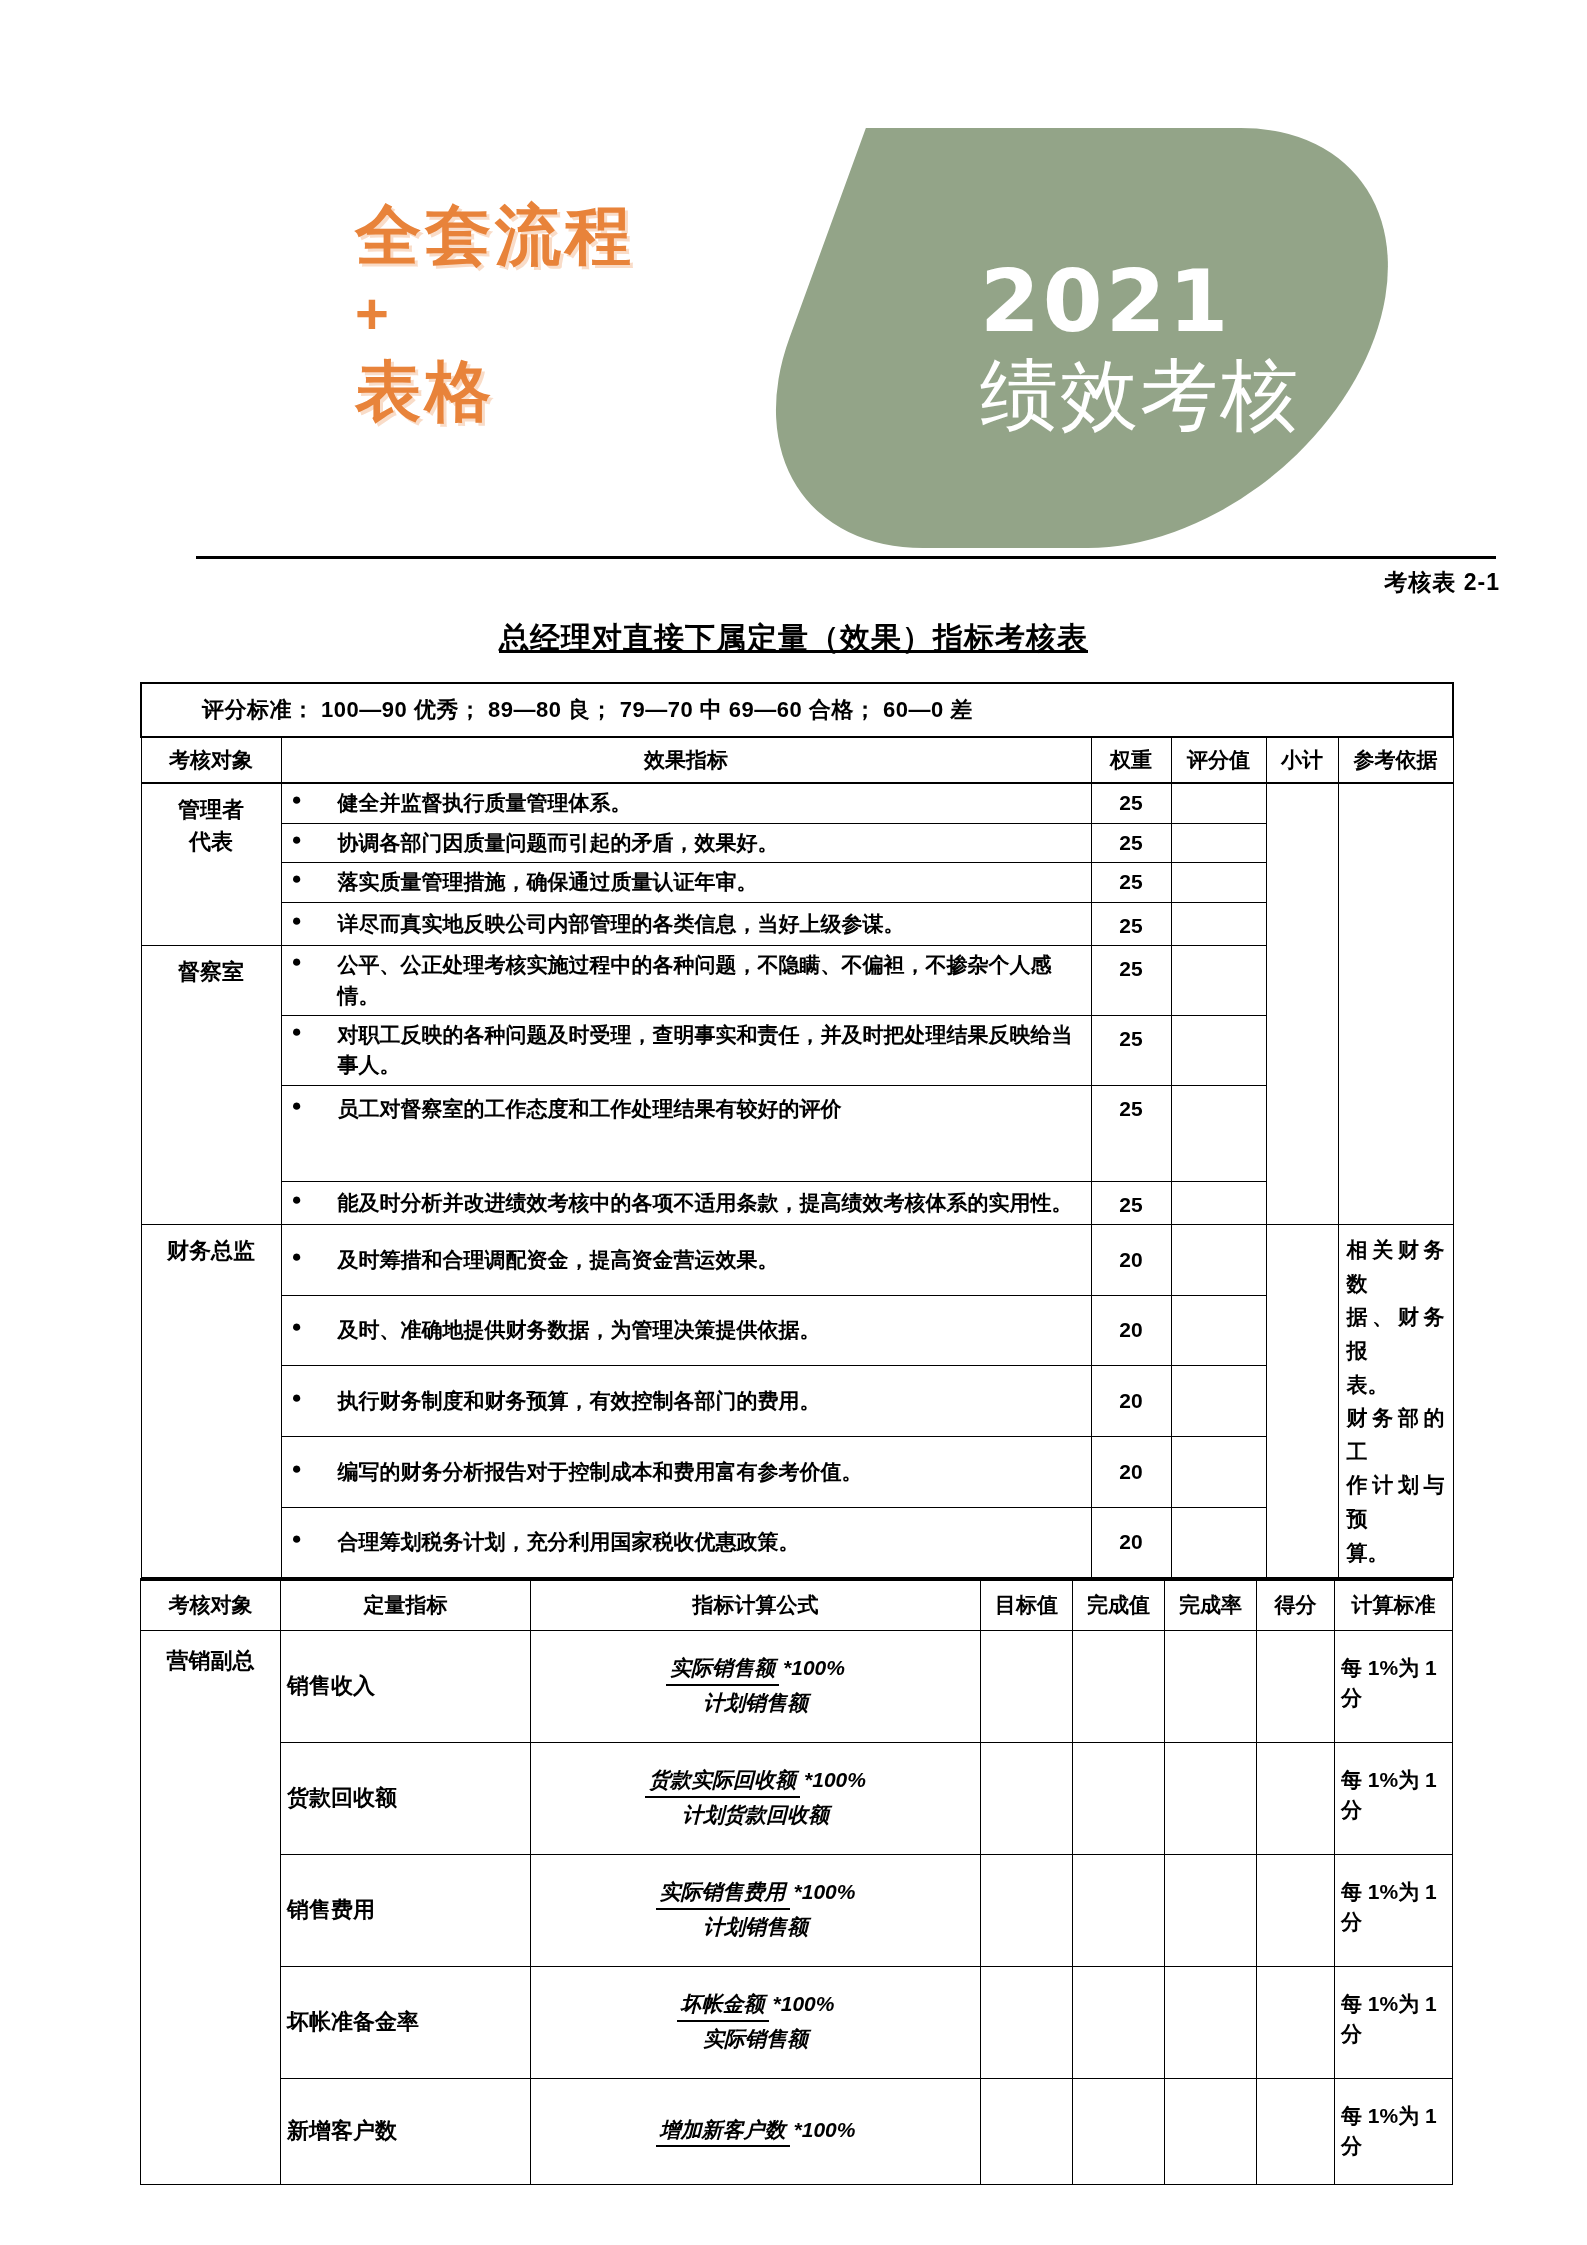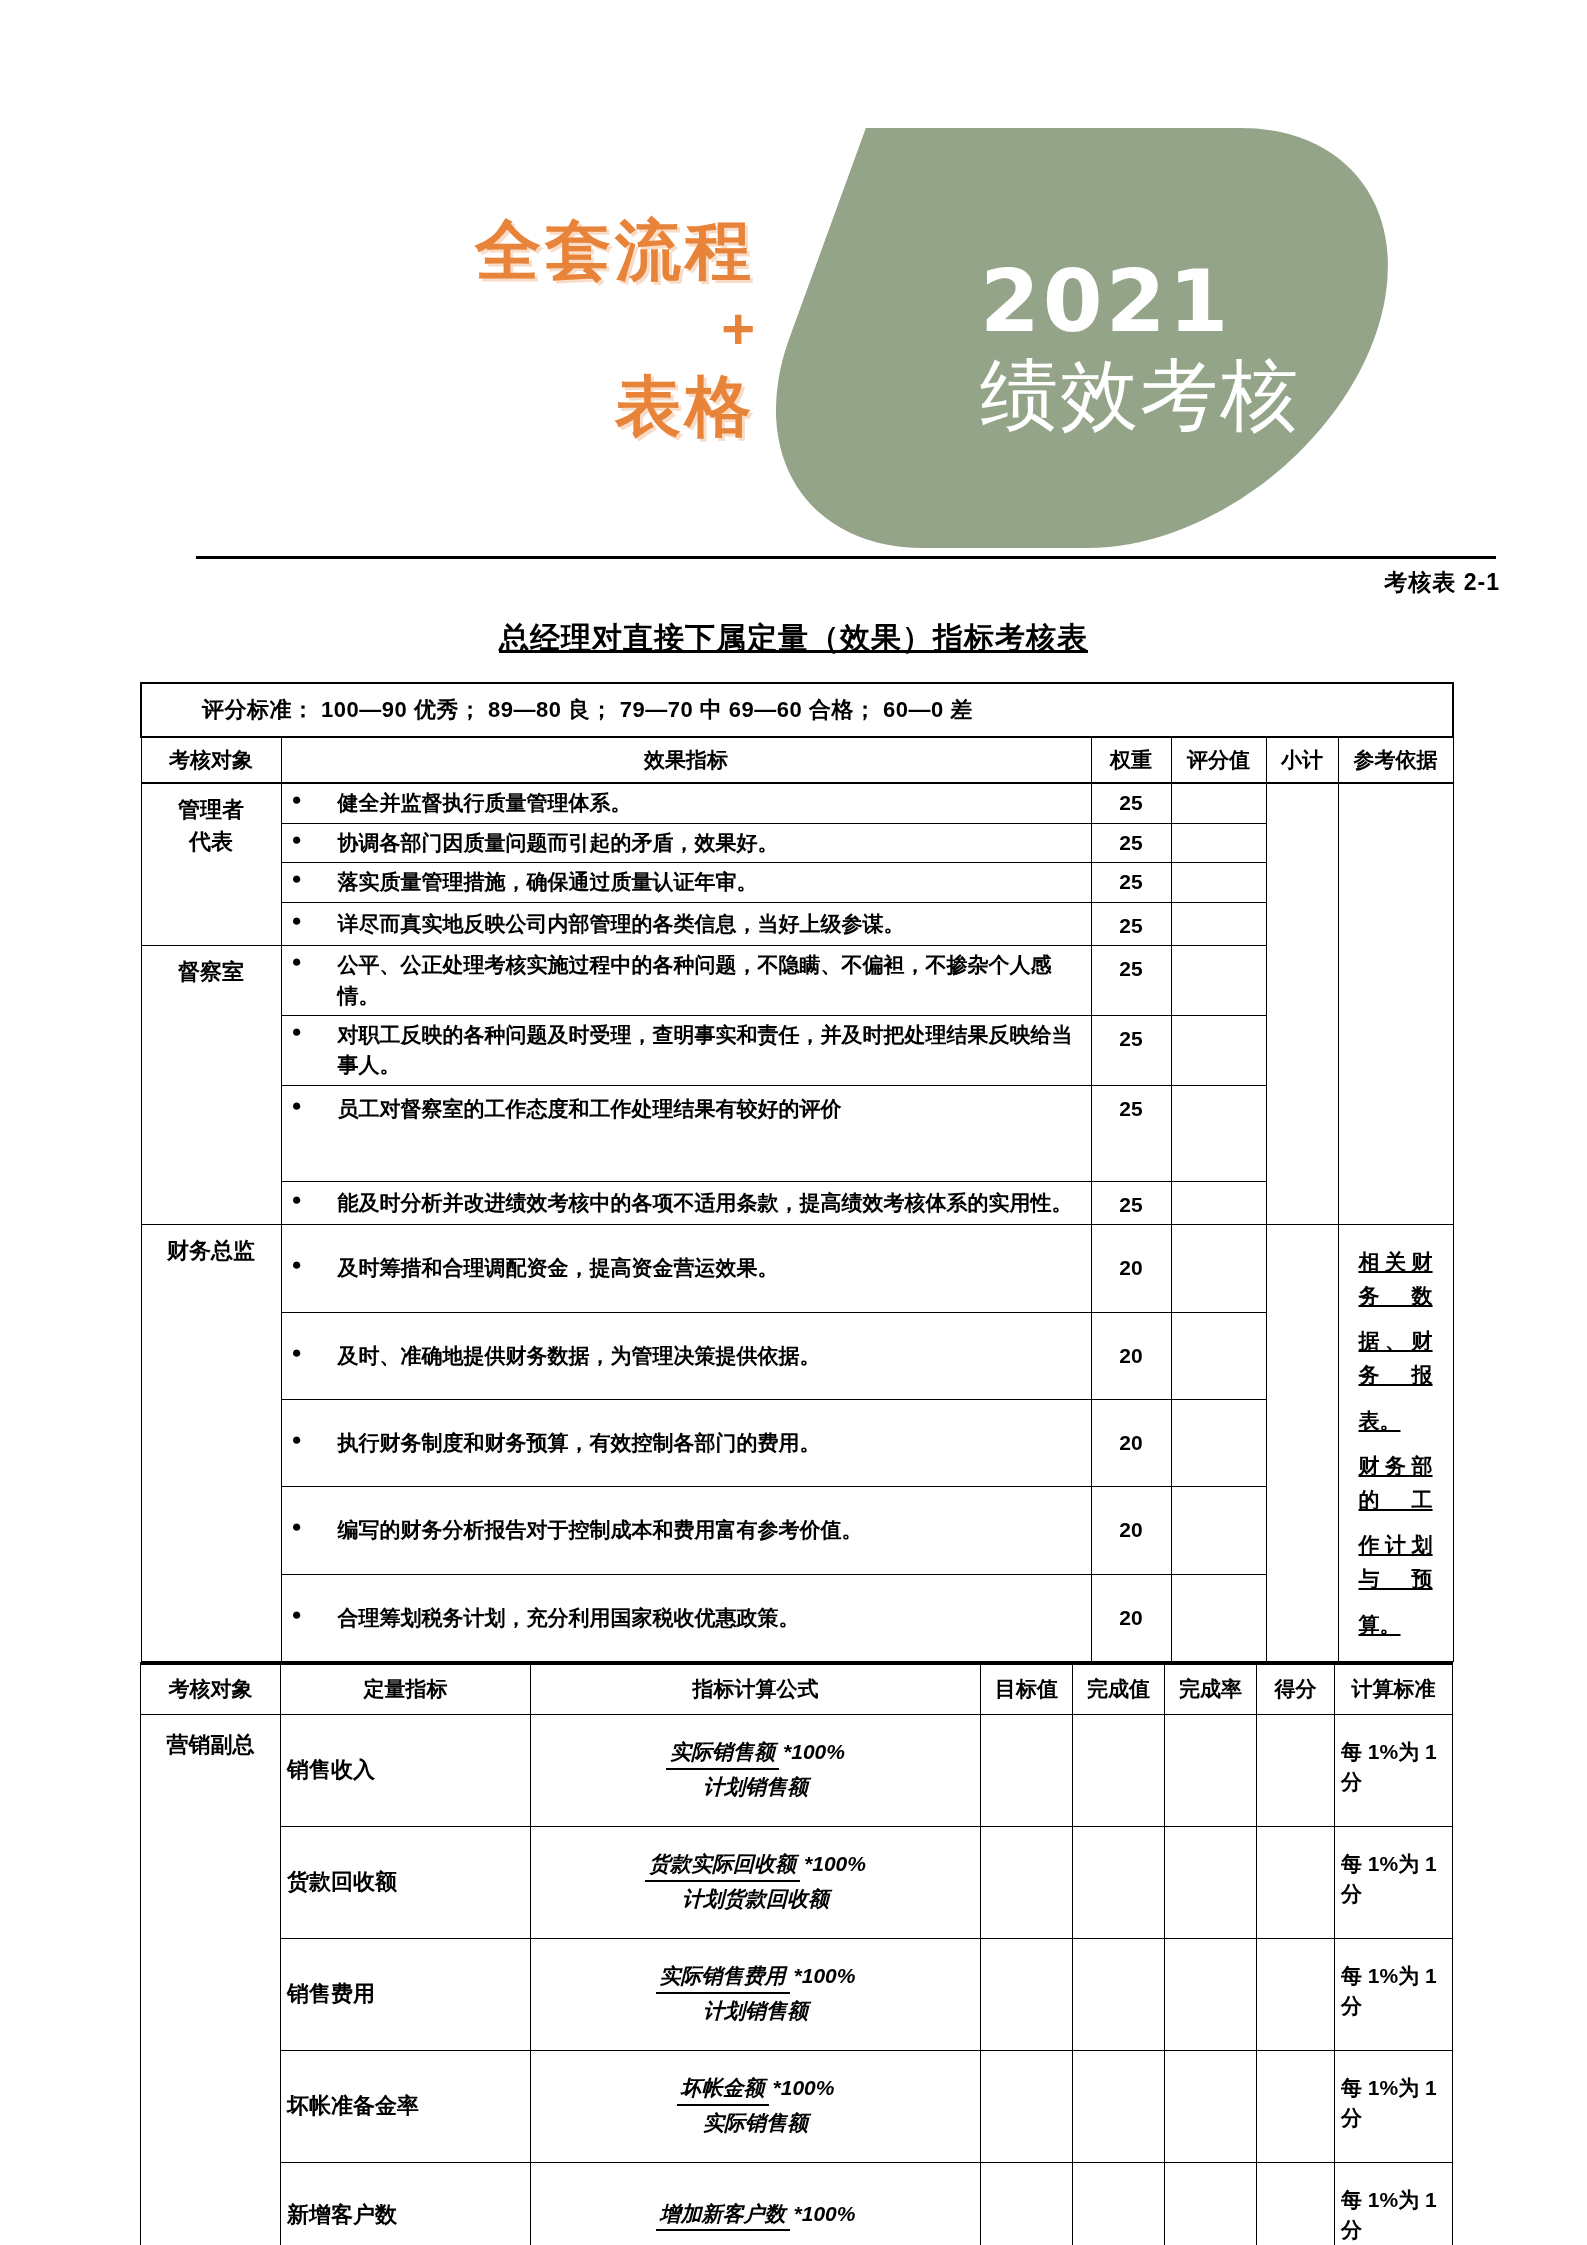--- a/index.html
+++ b/index.html
@@ -51,23 +51,23 @@
   .leaf-sub {
     font-size: 78px;
     font-weight: normal;
     letter-spacing: 2px;
     margin-top: 12px;
   }
 
   .orange-block {
     position: absolute;
     left: 355px;
-    top: 213px;
+    top: 198px;
     width: 400px;
-    text-align: right;
+    text-align: left;
     z-index: 4;
   }
   .orange-l1, .orange-l3 {
     color: #e8833a;
     font-size: 66px;
     font-weight: bold;
     letter-spacing: 4px;
     line-height: 1.15;
     text-shadow: 3px 3px 0 rgba(232,131,58,0.28);
   }
@@ -168,21 +168,21 @@
   .num-cell { text-align: center; }
   .blank-cell { }
   .ref-cell {
     text-align: justify;
     text-align-last: justify;
     vertical-align: top;
     padding: 8px 8px;
     font-size: 21px;
     line-height: 1.6;
   }
-  .ref-cell p { margin: 12px; text-decoration: underline; }
+  .ref-cell p { margin: 0; }
 
   
   .tbl2 { margin-top: 0; }
   .tbl2 td { border: 1px solid #000; }
   .tbl2 .hdr2 td {
     text-align: center;
     border-top: 3px solid #000;
     font-size: 21px;
     padding: 9px 1px;
   }

